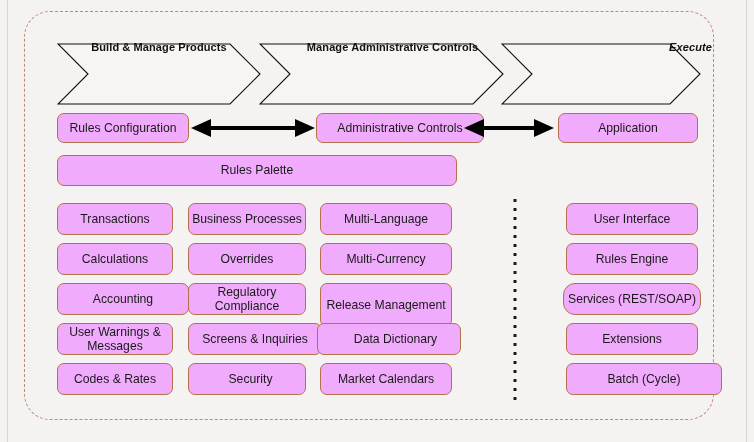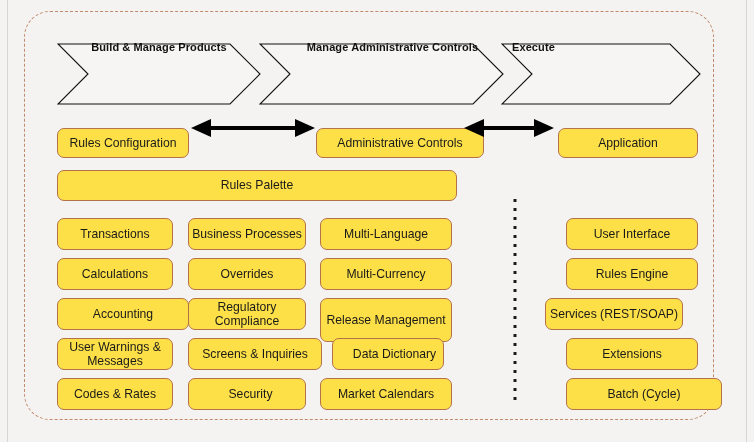--- a/index.html
+++ b/index.html
@@ -65,30 +65,29 @@
     white-space: nowrap;
     letter-spacing: 0.1px;
   }
 
   
   .rbox {
     position: absolute;
     box-sizing: border-box;
     border: 1.2px solid #b5714a;
     border-radius: 7px;
-    background: #fde047;
+    background: #f0abfc;
     color: #1a1a1a;
     font-size: 12.2px;
     display: flex;
     align-items: center;
     justify-content: center;
     text-align: center;
     line-height: 1.15;
     padding: 0 3px;
-    margin-top: 15px;
   }
 
   
   .arrow {
     position: absolute;
     height: 24px;
   }
   .arrow svg { display: block; }
 
   
@@ -123,21 +122,21 @@
       <path d="M1,1 L214,1 L244,31 L214,61 L1,61 L31,31 Z" fill="#f6f5f3" stroke="#111111" stroke-width="1.1"></path>
     </svg>
   </div>
   <div class="chevron-label" style="left:270px; width:245px; text-align:center;">Manage Administrative Controls</div>
 
   <div class="chevron" style="left:501px; width:200px;">
     <svg width="200" height="62" viewBox="0 0 200 62">
       <path d="M1,1 L169,1 L199,31 L169,61 L1,61 L31,31 Z" fill="#f6f5f3" stroke="#111111" stroke-width="1.1"></path>
     </svg>
   </div>
-  <div class="chevron-label" style="left:512px; width:200px; text-align:left;">Execute</div>
+  <div class="chevron-label" style="left:512px; width:200px; text-align:right;font-style:italic;">Execute</div>
 
   <div class="rbox" style="left:57px; top:113px; width:132px; height:30px;">Rules Configuration</div>
 
   <div class="rbox" style="left:316px; top:113px; width:168px; height:30px;">Administrative Controls</div>
 
   <div class="rbox" style="left:558px; top:113px; width:140px; height:30px;">Application</div>
 
   <div class="arrow" style="left:191px; top:116px; width:124px;">
     <svg width="124" height="24" viewBox="0 0 124 24">
       <line x1="16" y1="12" x2="108" y2="12" stroke="#000000" stroke-width="4"></line>
@@ -164,28 +163,28 @@
 
   <div class="rbox" style="left:188px; top:203px; width:118px; height:32px;">Business Processes</div>
   <div class="rbox" style="left:188px; top:243px; width:118px; height:32px;">Overrides</div>
   <div class="rbox" style="left:188px; top:283px; width:118px; height:32px;">Regulatory Compliance</div>
   <div class="rbox" style="left:188px; top:323px; width:134px; height:32px;">Screens &amp; Inquiries</div>
   <div class="rbox" style="left:188px; top:363px; width:118px; height:32px;padding-left:10px;">Security</div>
 
   <div class="rbox" style="left:320px; top:203px; width:132px; height:32px;">Multi-Language</div>
   <div class="rbox" style="left:320px; top:243px; width:132px; height:32px;">Multi-Currency</div>
   <div class="rbox" style="left:320px; top:283px; width:132px; height:44px;">Release Management</div>
-  <div class="rbox" style="left:332px; top:323px; width:112px; height:32px;padding-left:16px;">Data Dictionary</div>
+  <div class="rbox" style="left:317px; top:323px; width:144px; height:32px;padding-left:16px;">Data Dictionary</div>
   <div class="rbox" style="left:320px; top:363px; width:132px; height:32px;">Market Calendars</div>
 
   <div id="dotted-separator">
     <svg width="4" height="203" viewBox="0 0 4 203">
       <line x1="2" y1="1" x2="2" y2="202" stroke="#1a1a1a" stroke-width="3" stroke-dasharray="3 6" stroke-linecap="butt"></line>
     </svg>
   </div>
 
   <div class="rbox" style="left:566px; top:203px; width:132px; height:32px;">User Interface</div>
   <div class="rbox" style="left:566px; top:243px; width:132px; height:32px;">Rules Engine</div>
-  <div class="rbox" style="left:545px; top:283px; width:138px; height:32px;">Services (REST/SOAP)</div>
+  <div class="rbox" style="left:563px; top:283px; width:138px; height:32px;border-radius:12px;">Services (REST/SOAP)</div>
   <div class="rbox" style="left:566px; top:323px; width:132px; height:32px;">Extensions</div>
   <div class="rbox" style="left:566px; top:363px; width:156px; height:32px;text-align:center;">Batch (Cycle)</div>
 
 </div>
 
 </body></html>

